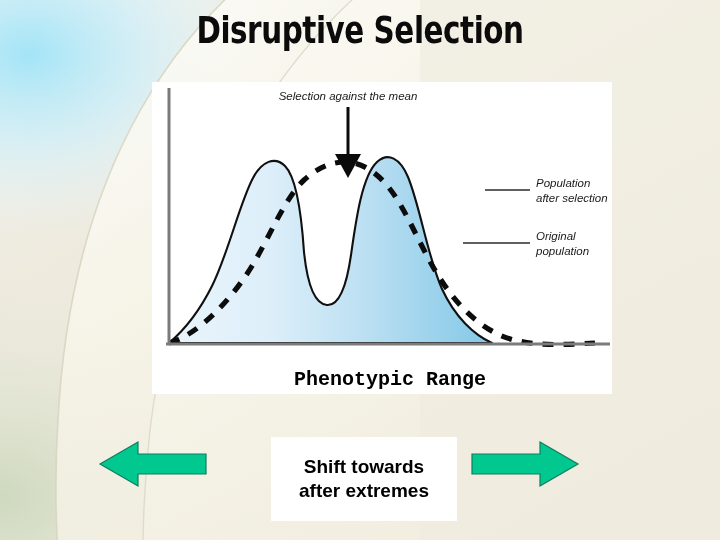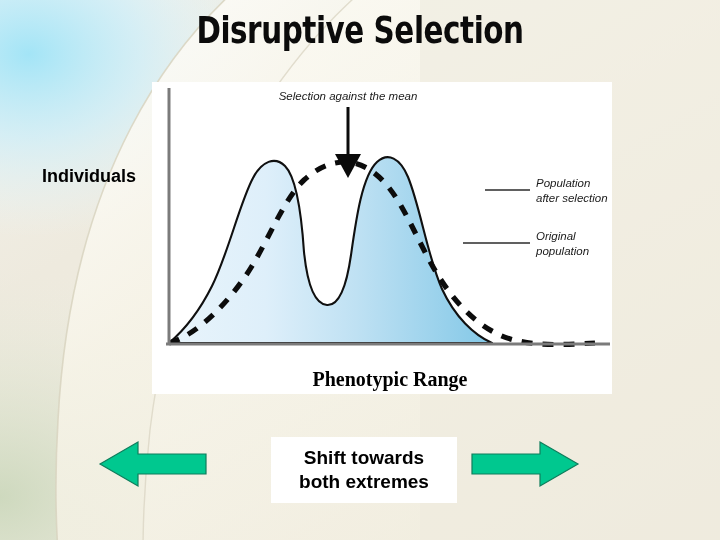--- a/index.html
+++ b/index.html
@@ -63,21 +63,21 @@
     color: #000;
   }
 
   
   #x-caption {
     position: absolute;
     left: 170px;
     top: 368px;
     width: 440px;
     text-align: center;
-    font-family: Liberation Serif, serif;
+    font-family: Liberation Mono, monospace;
     font-size: 20px;
     font-weight: bold;
     color: #000;
   }
 
   
   #figure-panel {
     position: absolute;
     left: 152px;
     top: 82px;
@@ -105,21 +105,21 @@
     top: 6px;
   }
   #arrow-left  { left: 98px; }
   #arrow-right { left: 470px; }
 
   #shift-box {
     position: absolute;
     left: 271px;
     top: 437px;
     width: 186px;
-    height: 66px;
+    height: 84px;
     background: #ffffff;
     display: flex;
     flex-direction: column;
     align-items: center;
     justify-content: center;
   }
   #shift-box .line {
     font-family: "Liberation Sans", sans-serif;
     font-size: 19px;
     font-weight: bold;
@@ -193,21 +193,20 @@
                L 760,640 L 760,-60 Z" fill="url(#swoosh2)"></path>
       <path d="M 430,-60 C 300,20 180,185 150,430 C 140,520 142,600 148,640" fill="none" stroke="#dbd6c4" stroke-width="1.4" stroke-opacity="0.8"></path>
 
       <rect x="420" y="0" width="300" height="540" fill="#efebdf" opacity="0.55"></rect>
     </g>
   </svg>
 
   <div id="title">Disruptive Selection</div>
 
   <div id="y-caption">
-    <div>Individuals</div>
   </div>
 
   <div id="figure-panel">
     <svg id="figure-svg" viewBox="0 0 460 278" preserveAspectRatio="none">
       <defs>
         <linearGradient id="curveFill" x1="0" y1="0" x2="1" y2="0">
           <stop offset="0%" stop-color="#e8f4fb"></stop>
           <stop offset="30%" stop-color="#deeffa"></stop>
           <stop offset="58%" stop-color="#bfe1f3"></stop>
           <stop offset="100%" stop-color="#83c8e7"></stop>
@@ -263,16 +262,16 @@
       <polygon points="2,28 40,6 40,18 108,18 108,38 40,38 40,50" fill="#00c88f" stroke="#0f7d5c" stroke-width="1.2"></polygon>
     </svg>
 
     <svg class="arrow-svg" id="arrow-right" width="110" height="56" viewBox="0 0 110 56">
       <polygon points="108,28 70,6 70,18 2,18 2,38 70,38 70,50" fill="#00c88f" stroke="#0f7d5c" stroke-width="1.2"></polygon>
     </svg>
   </div>
 
   <div id="shift-box">
     <div class="line">Shift towards</div>
-    <div class="line">both extremes</div>
+    <div class="line">after extremes</div>
   </div>
 
 </div>
 
 </body></html>

